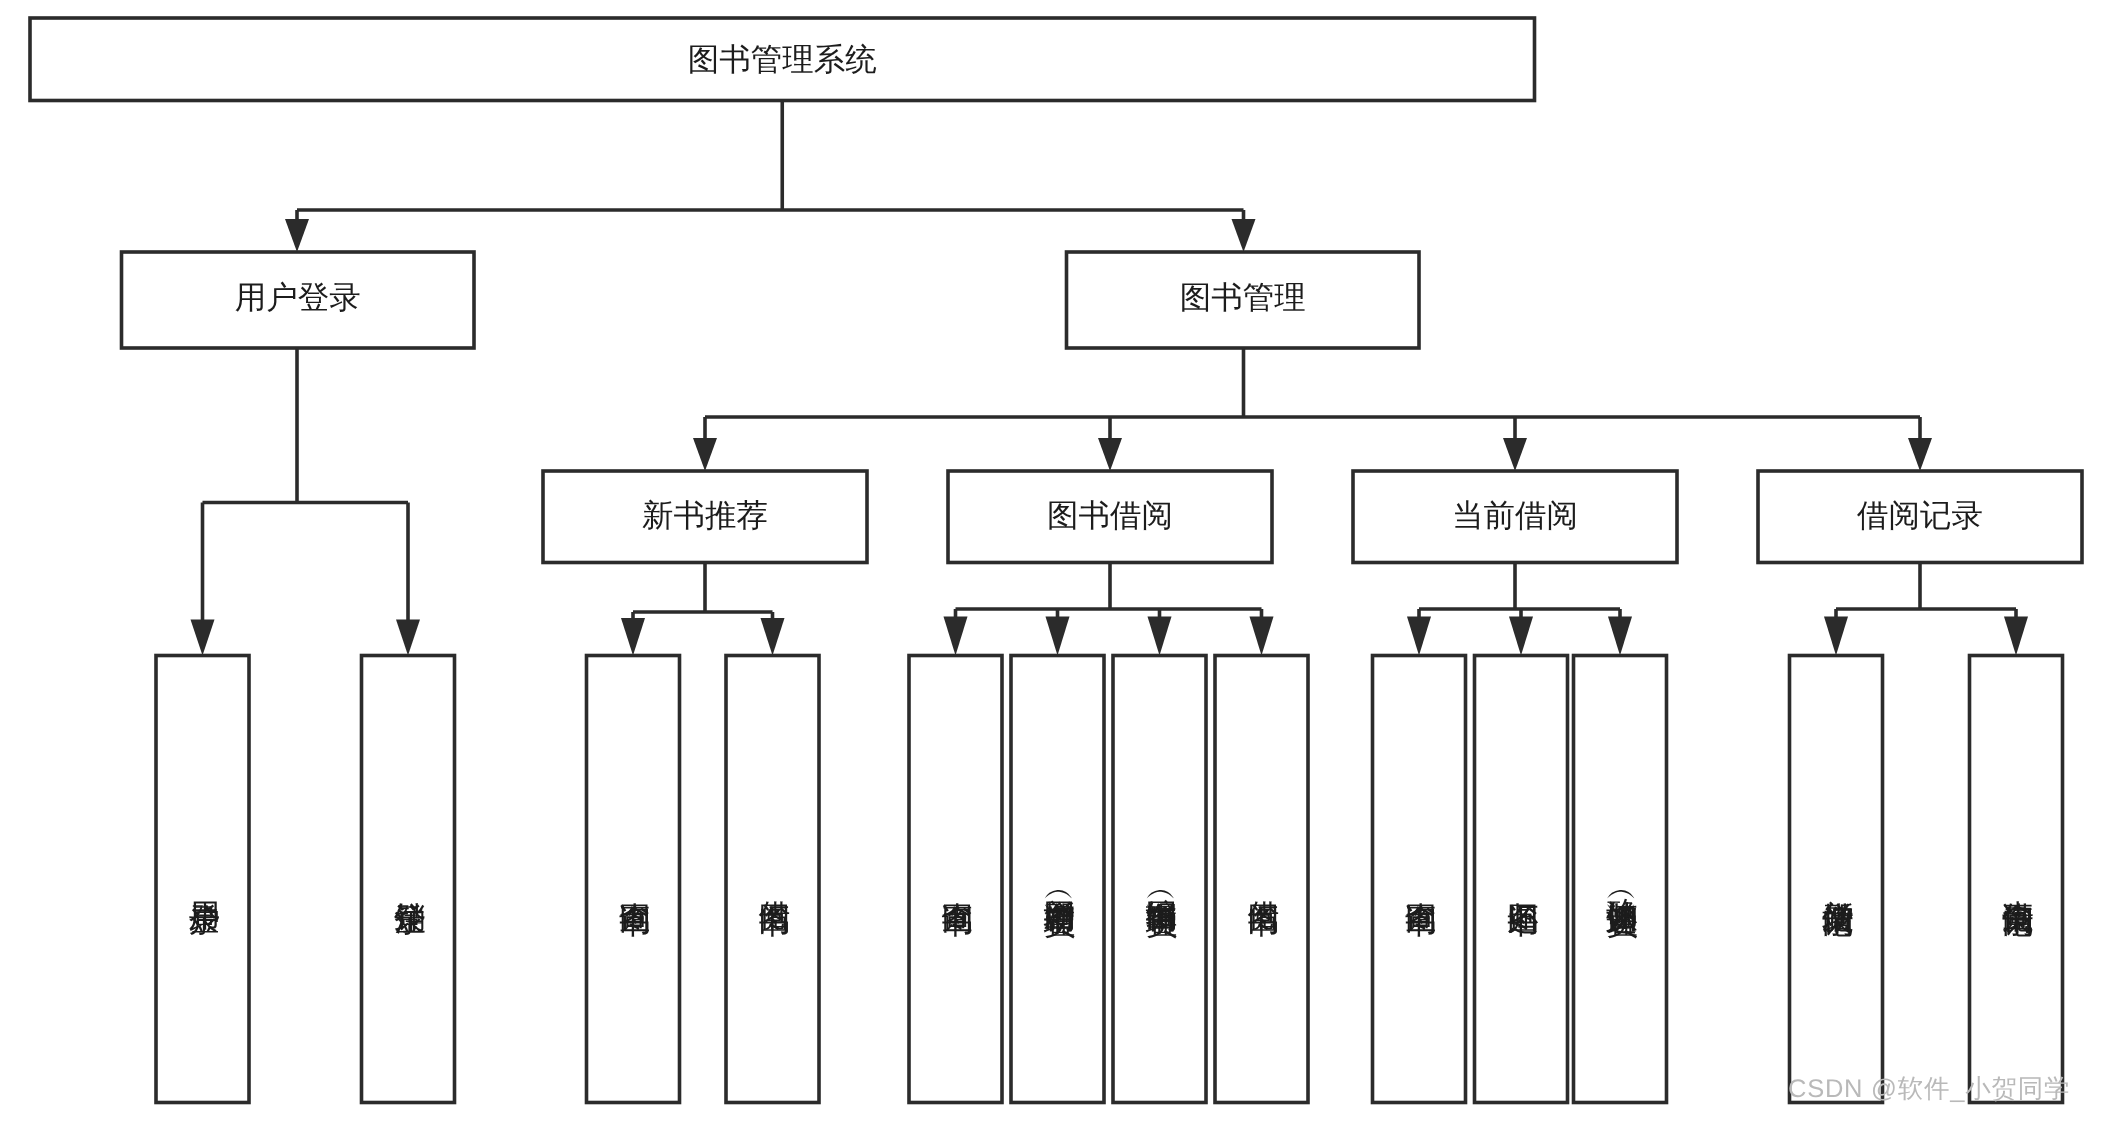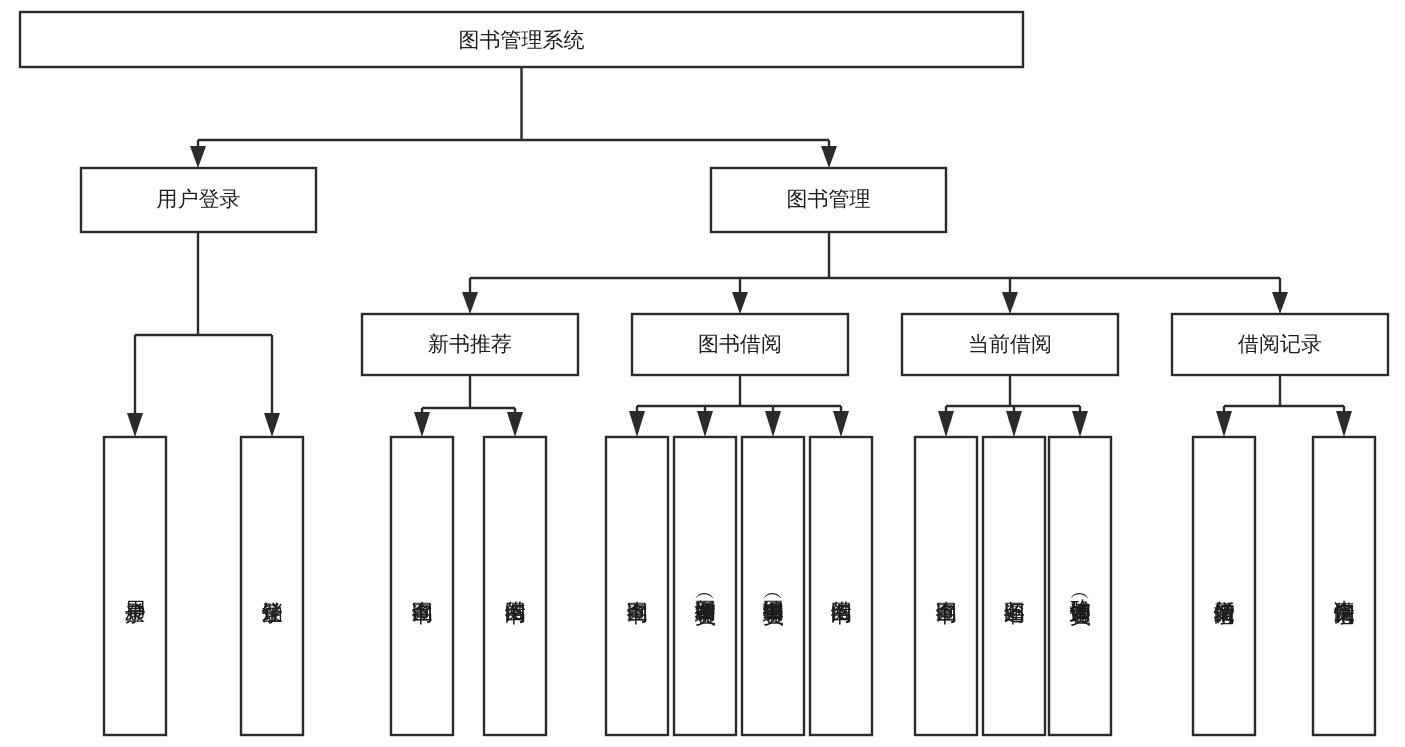--- a/index.html
+++ b/index.html
@@ -190,13 +190,14 @@
   <div class="node-label-v" style="left:606px;top:437px;width:62px;height:298px;">查询图书</div>
   <div class="node-label-v" style="left:674px;top:437px;width:62px;height:298px;">新增图书（管理员）</div>
   <div class="node-label-v" style="left:742px;top:437px;width:62px;height:298px;">编辑图书（管理员）</div>
   <div class="node-label-v" style="left:810px;top:437px;width:62px;height:298px;">借阅图书</div>
   <div class="node-label-v" style="left:915px;top:437px;width:62px;height:298px;">查询图书</div>
   <div class="node-label-v" style="left:983px;top:437px;width:62px;height:298px;">归还图书</div>
   <div class="node-label-v" style="left:1049px;top:437px;width:62px;height:298px;">确认归还（管理员）</div>
   <div class="node-label-v" style="left:1193px;top:437px;width:62px;height:298px;">新增借阅记录</div>
   <div class="node-label-v" style="left:1313px;top:437px;width:62px;height:298px;">查询借阅记录</div>
 
+  <div class="watermark" style="left:1192px;top:714px;">CSDN @软件_小贺同学</div>
 </div>
 
 </body></html>

